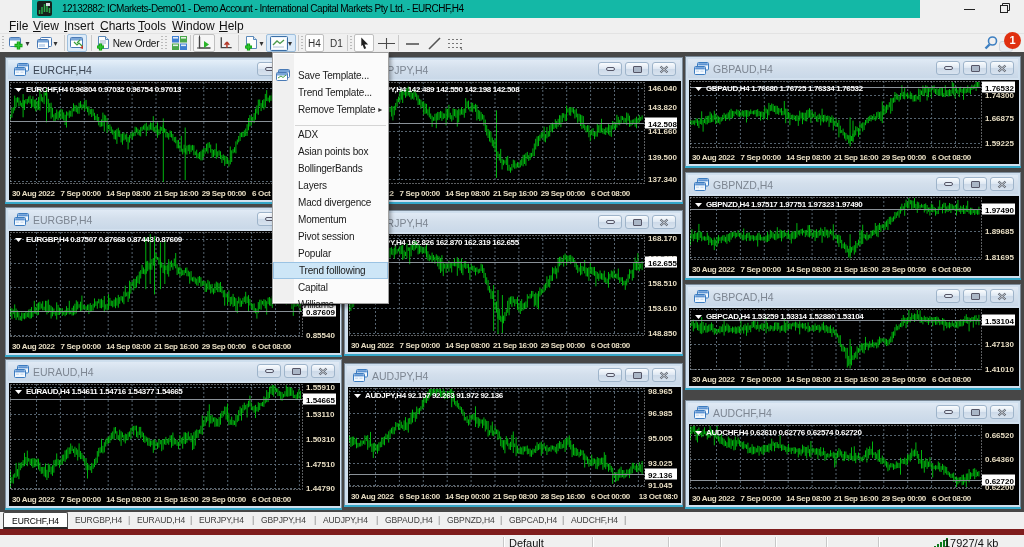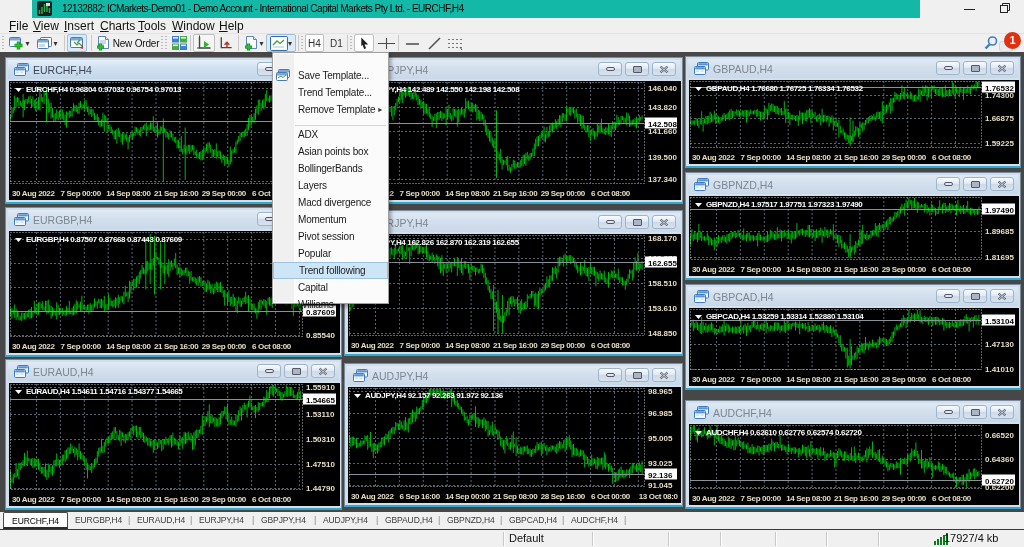--- a/index.html
+++ b/index.html
@@ -63,21 +63,21 @@
 
 #tabbar { position:absolute; left:0; top:512px; width:1024px; height:17px; background:#f0f0f0; }
 .tab { position:absolute; top:0; height:17px; font-size:8.5px; letter-spacing:-0.1px; color:#3a3a3a;
   line-height:17px; }
 .tdiv { position:absolute; top:0; height:17px; line-height:17px; font-size:9px; color:#888; }
 .tab.act { left:3px; width:65px; background:#fff; border:1px solid #4a4a4a;
   border-bottom:2px solid #2a2a2a; color:#000; text-align:center;
   z-index:2; border-radius:2px 2px 0 0; }
 
 #statusbar { position:absolute; left:0; top:529px; width:1024px; height:16px;
-  background:#f0f0f0; border-top:1px solid #7f1d1d; font-size:11px; color:#111; }
+  background:#f0f0f0; border-top:6px solid #7f1d1d; font-size:11px; color:#111; }
 .ssep { position:absolute; top:2px; width:1px; height:14px; background:#c8c8c8;
   box-shadow:1px 0 0 #fff; }
 #statusbar .def { position:absolute; left:509px; top:2px; }
 #statusbar .kb { position:absolute; left:944px; top:2px; }
 #statusbar .bic { position:absolute; left:934px; top:3px; }
 </style></head><body>
 <div id="root">
   <div id="titlebar">
       <svg id="appico" width="15" height="15" viewBox="0 0 15 15">
         <rect width="15" height="15" rx="2" fill="#16211c"></rect>

